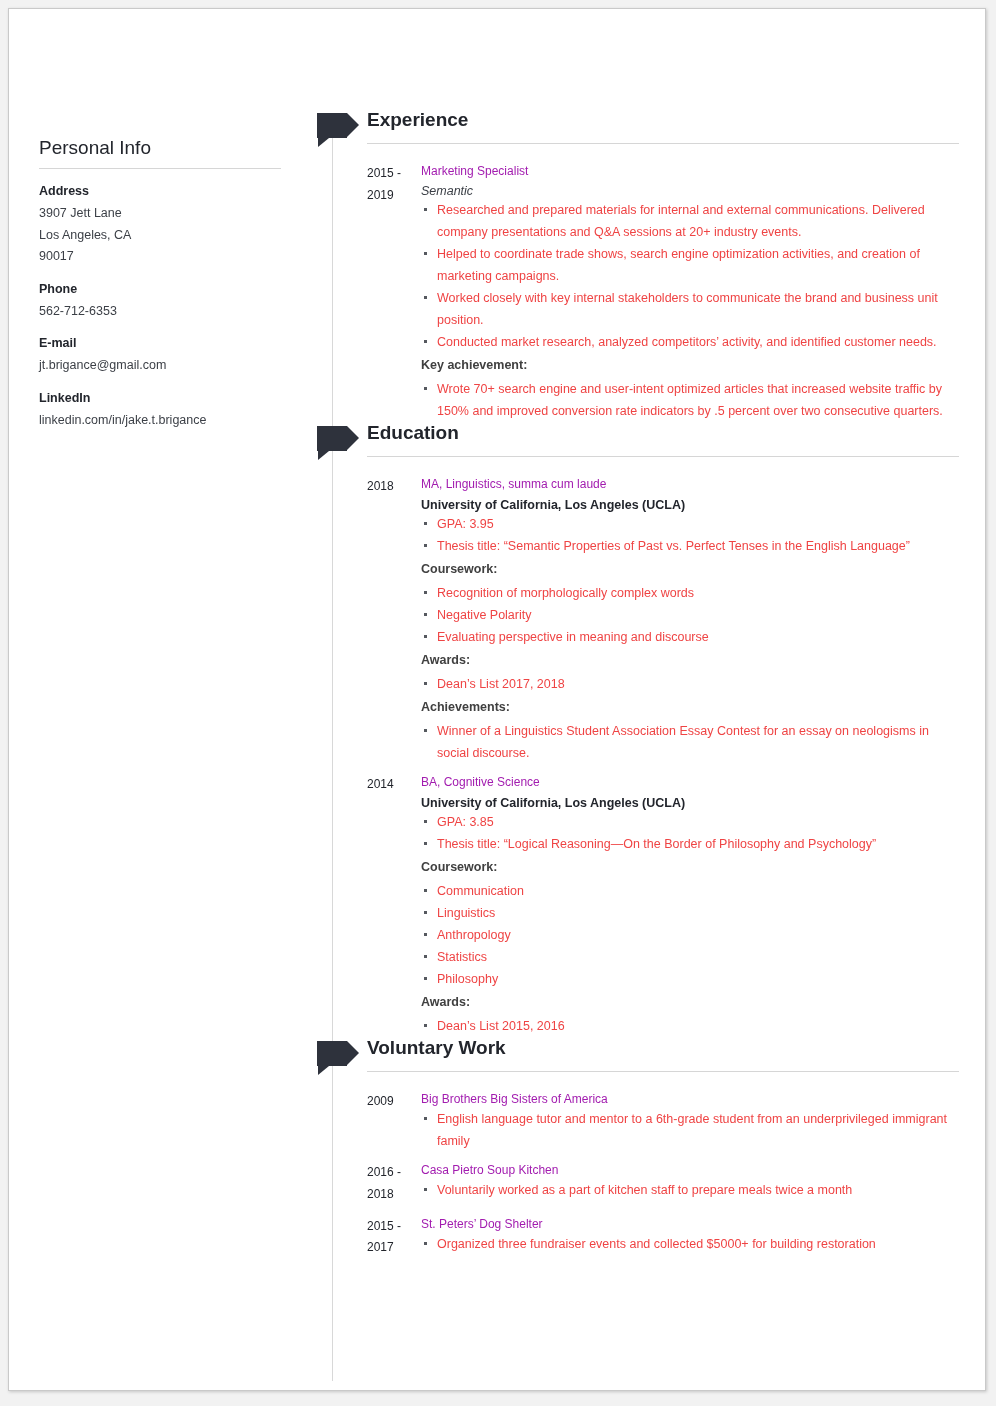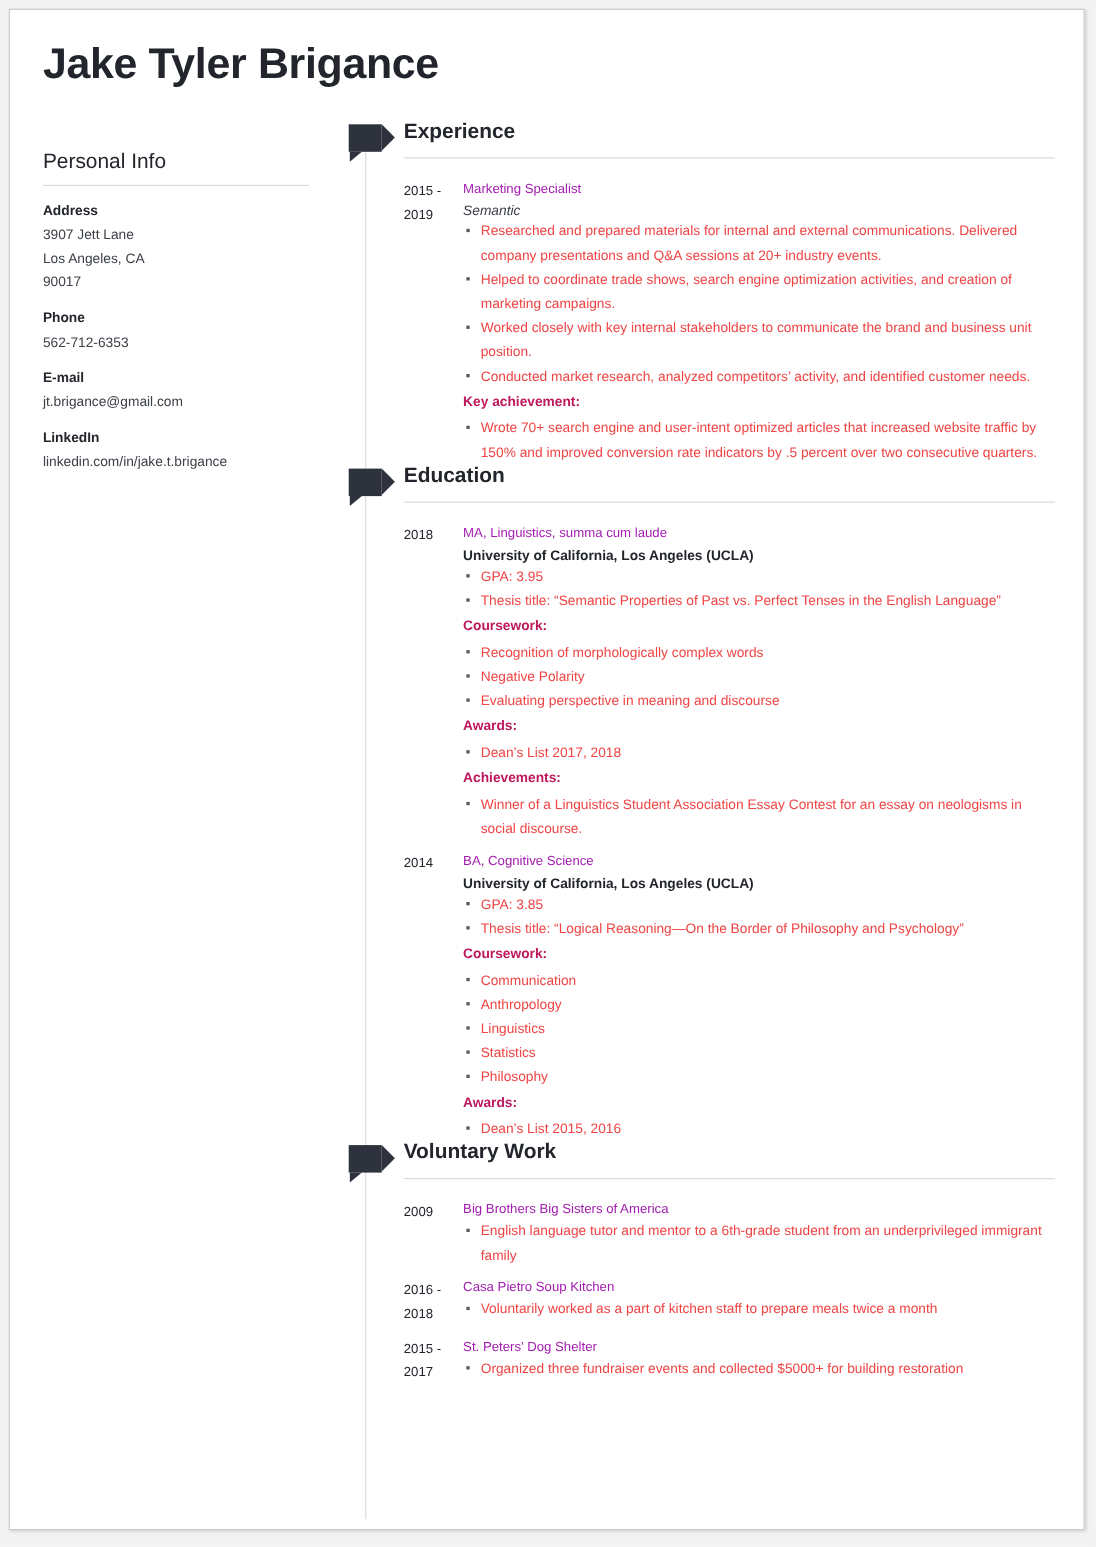--- a/index.html
+++ b/index.html
@@ -163,21 +163,21 @@
   }
   .entry-org-bold {
     font-size: 12.5px;
     font-weight: bold;
     color: #22252c;
     margin-top: 6px;
   }
   .sub-label {
     font-size: 12.5px;
     font-weight: bold;
-    color: #be185d;
+    color: #404040;
     margin-top: 2px;
     line-height: 1.75;
   }
   ul.bullets {
     list-style: none;
     margin: 1px 0 0 0;
     padding: 0;
   }
   ul.bullets li {
     position: relative;
@@ -194,21 +194,20 @@
     width: 3px;
     height: 3px;
     background: #55595f;
   }
 </style>
 </head>
 <body>
 
 <div class="page">
 
-  <div class="resume-name">Jake Tyler Brigance</div>
 
   <div class="sidebar">
     <div class="sidebar-title">Personal Info</div>
     <div class="sidebar-rule"></div>
     <div id="sidebar-blocks">
         <div class="info-block">
           <div class="info-label">Address</div>
           <div class="info-line">3907 Jett Lane</div>
           <div class="info-line">Los Angeles, CA</div>
           <div class="info-line">90017</div>
@@ -299,22 +298,22 @@
             <div class="entry-body">
               <div class="entry-title">BA, Cognitive Science</div>
               <div class="entry-org-bold">University of California, Los Angeles (UCLA)</div>
               <ul class="bullets">
                 <li>GPA: 3.85</li>
                 <li>Thesis title: “Logical Reasoning—On the Border of Philosophy and Psychology”</li>
               </ul>
               <div class="sub-label">Coursework:</div>
               <ul class="bullets">
                 <li>Communication</li>
+                <li>Linguistics</li>
                 <li>Anthropology</li>
-                <li>Linguistics</li>
                 <li>Statistics</li>
                 <li>Philosophy</li>
               </ul>
               <div class="sub-label">Awards:</div>
               <ul class="bullets">
                 <li>Dean’s List 2015, 2016</li>
               </ul>
             </div>
           </div>
         </div>

